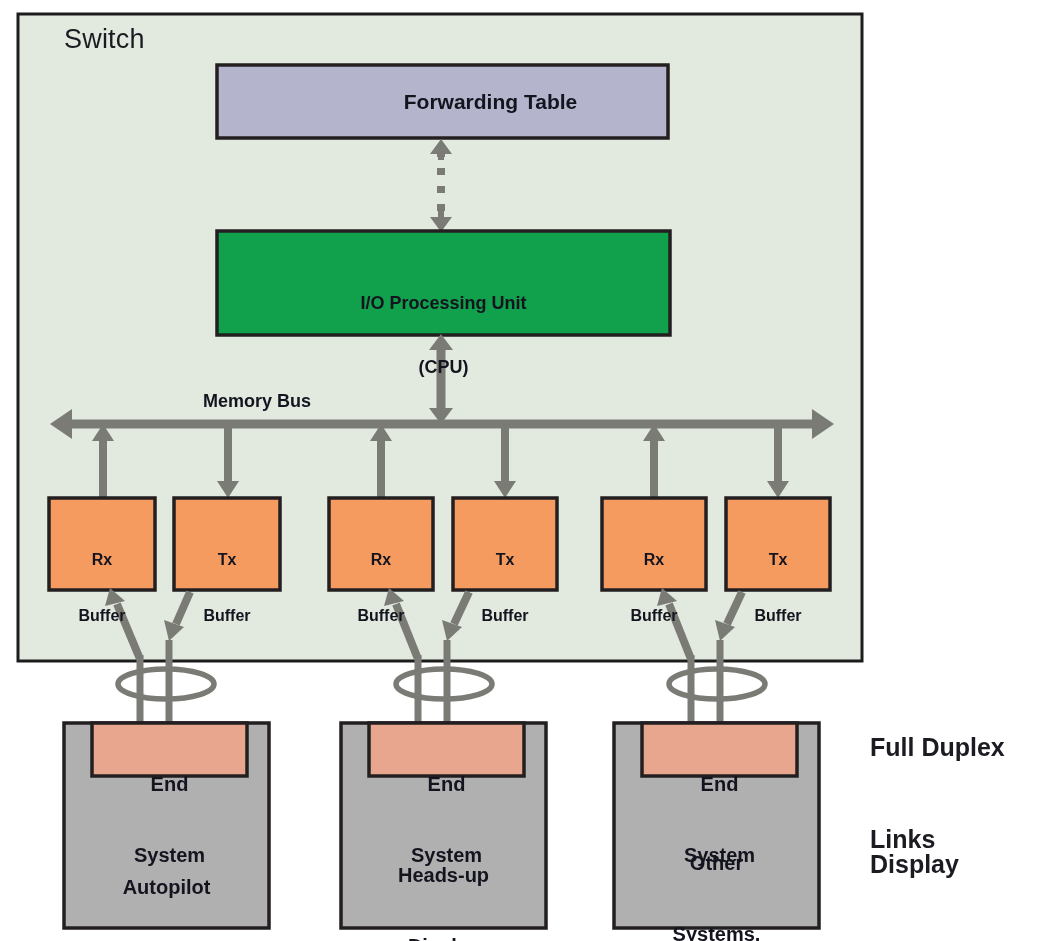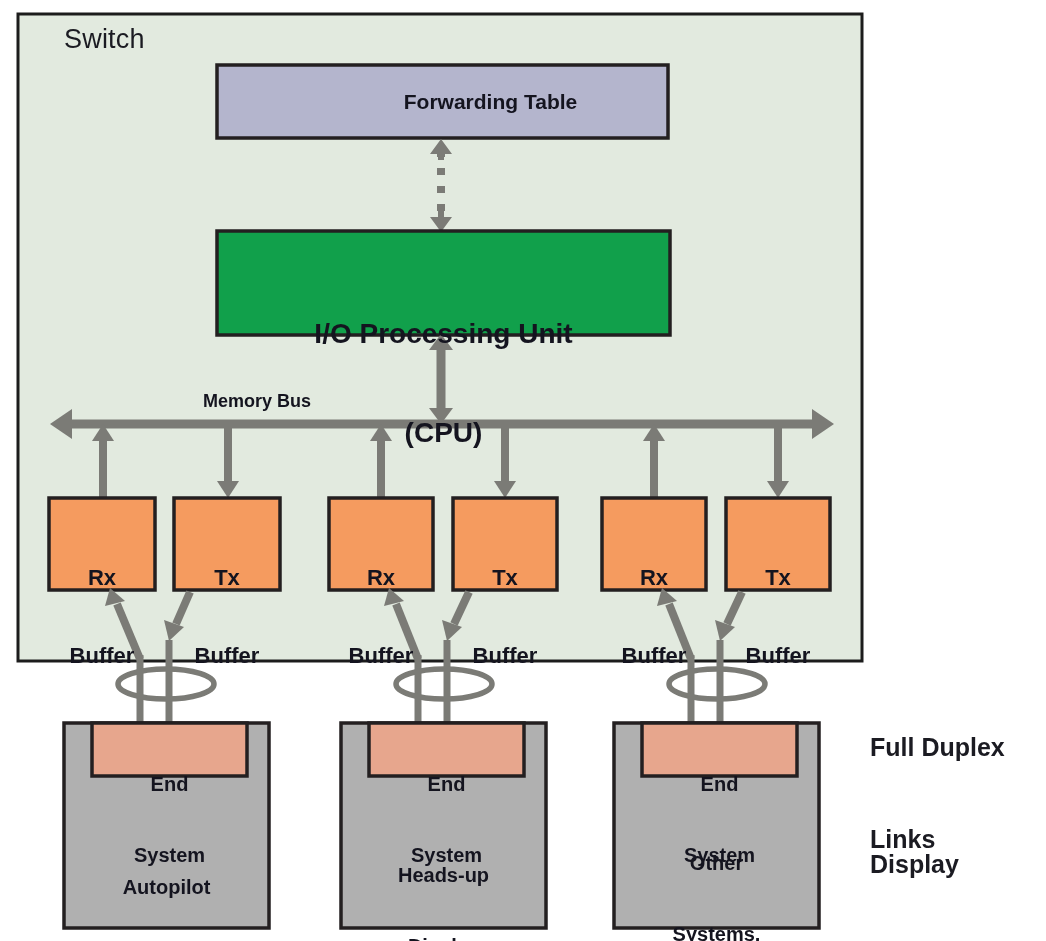--- a/index.html
+++ b/index.html
@@ -36,23 +36,23 @@
     font-weight: 400;
     letter-spacing: 0.2px;
     color: #1b1b22;
   }
   .box-label {
     font-weight: bold;
     text-align: center;
     color: #14141f;
   }
   .ft-label { font-size: 21px; }
-  .cpu-label { font-size: 28px; }
+  .cpu-label { font-size: 18px; }
   .bus-label { font-size: 18px; }
-  .buf-label { font-size: 22px; }
+  .buf-label { font-size: 16px; }
   .es-label { font-size: 20px; }
   .sys-label { font-size: 20px; }
   .side-label {
     font-size: 25px;
     font-weight: 700;
     color: #1b1b22;
     line-height: 1.22;
   }
 </style>
 </head>

